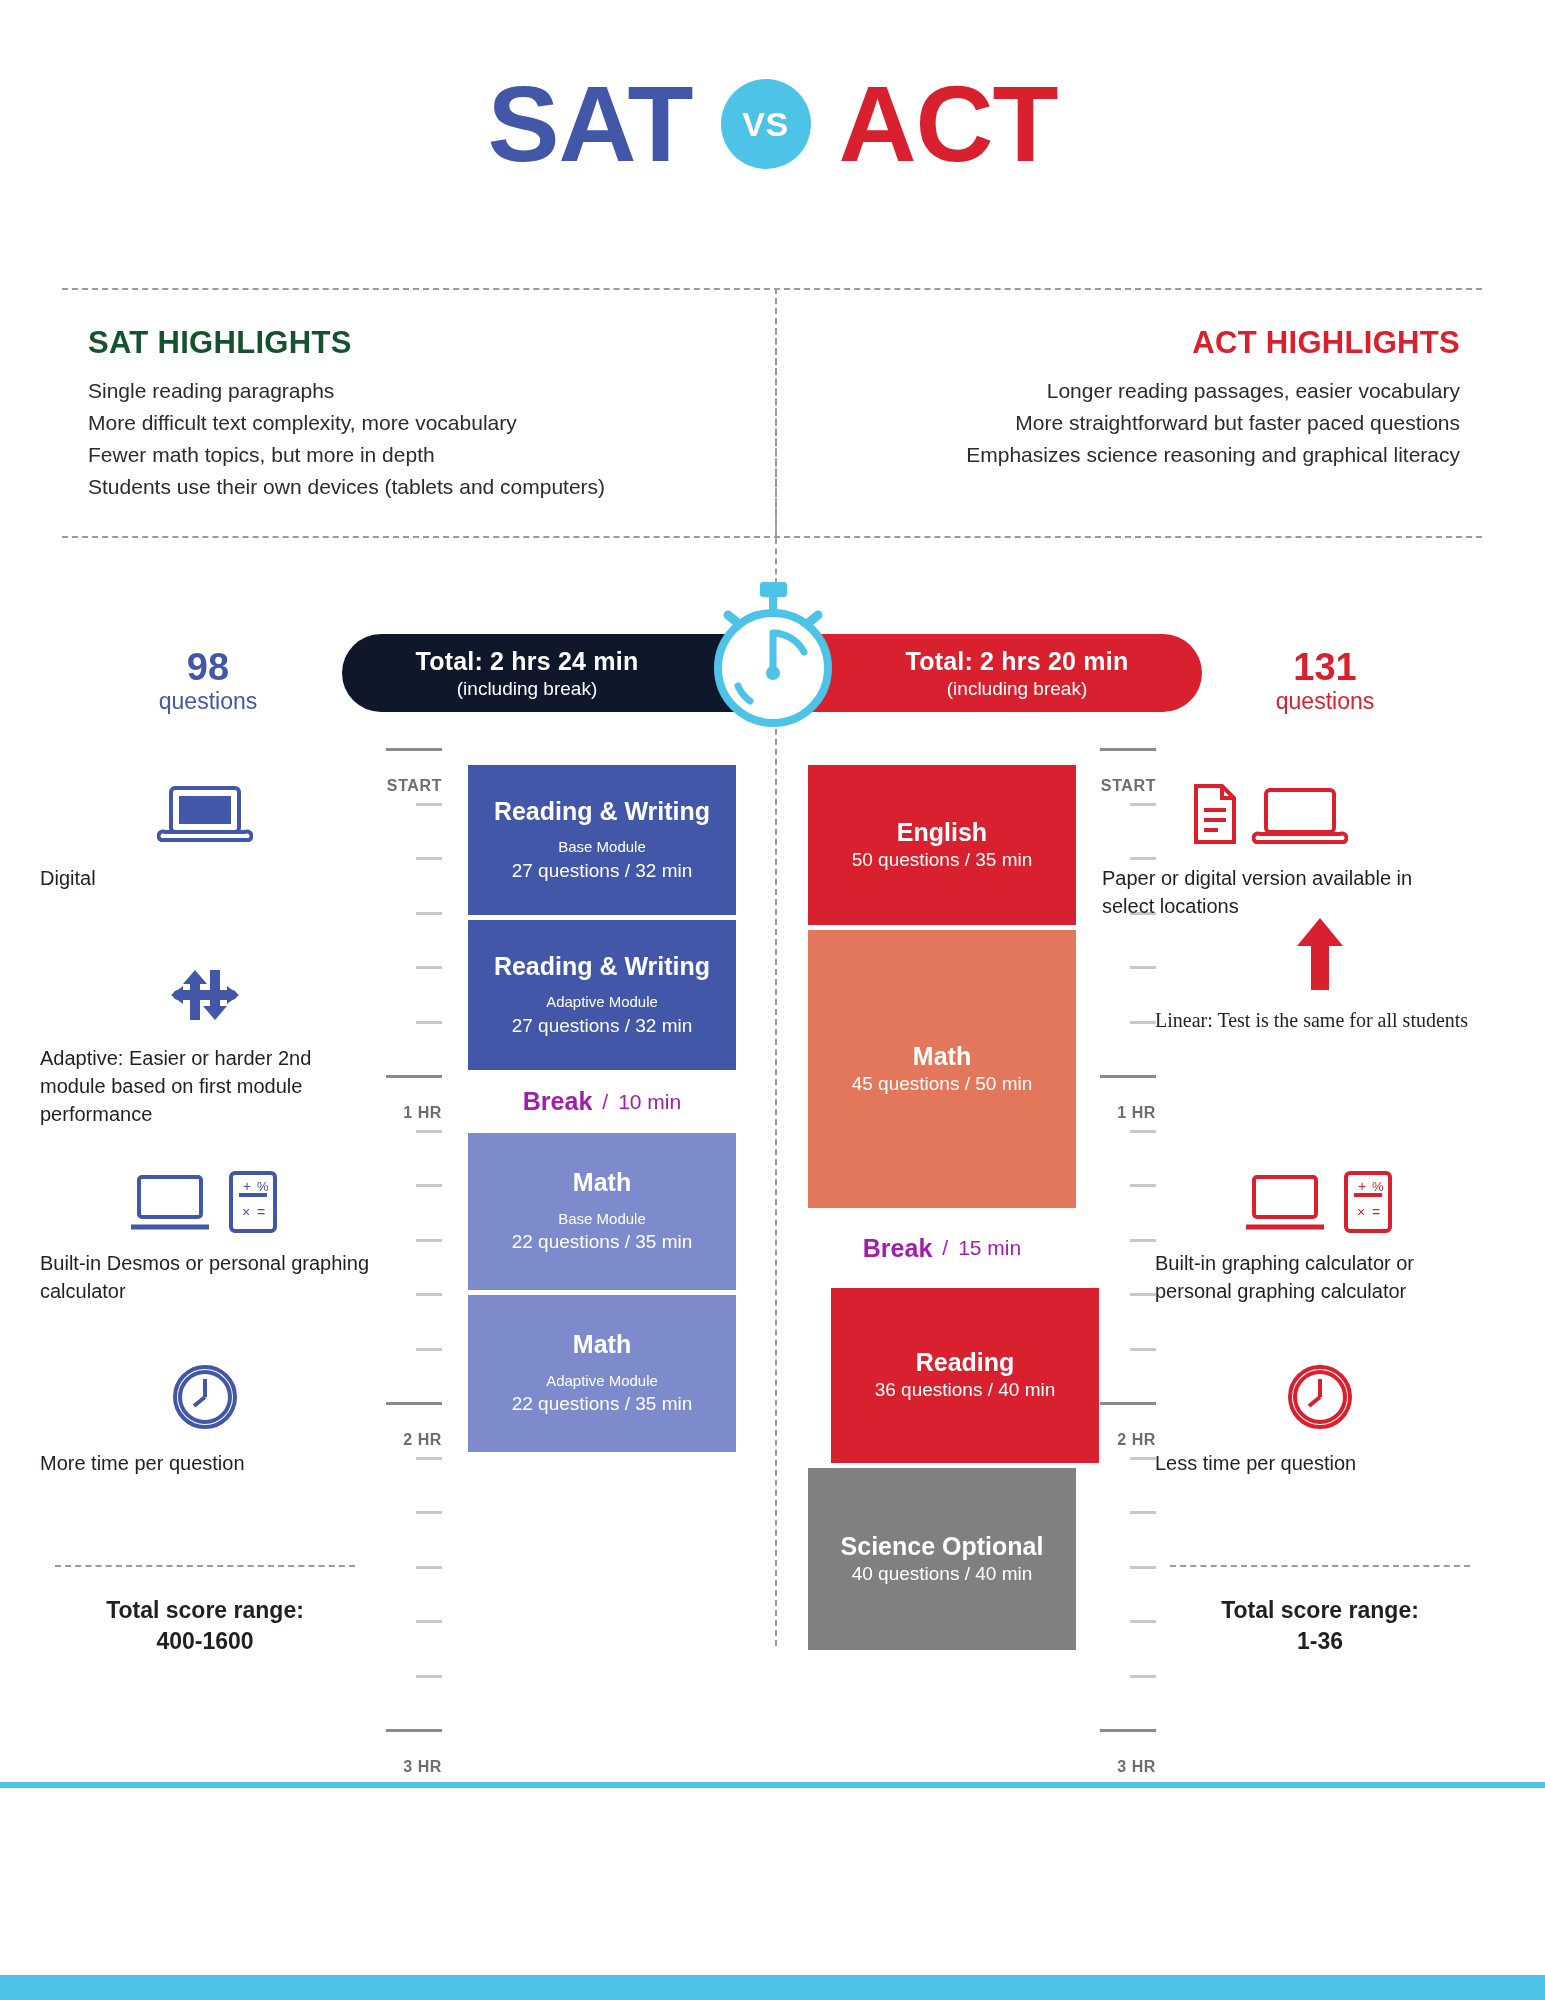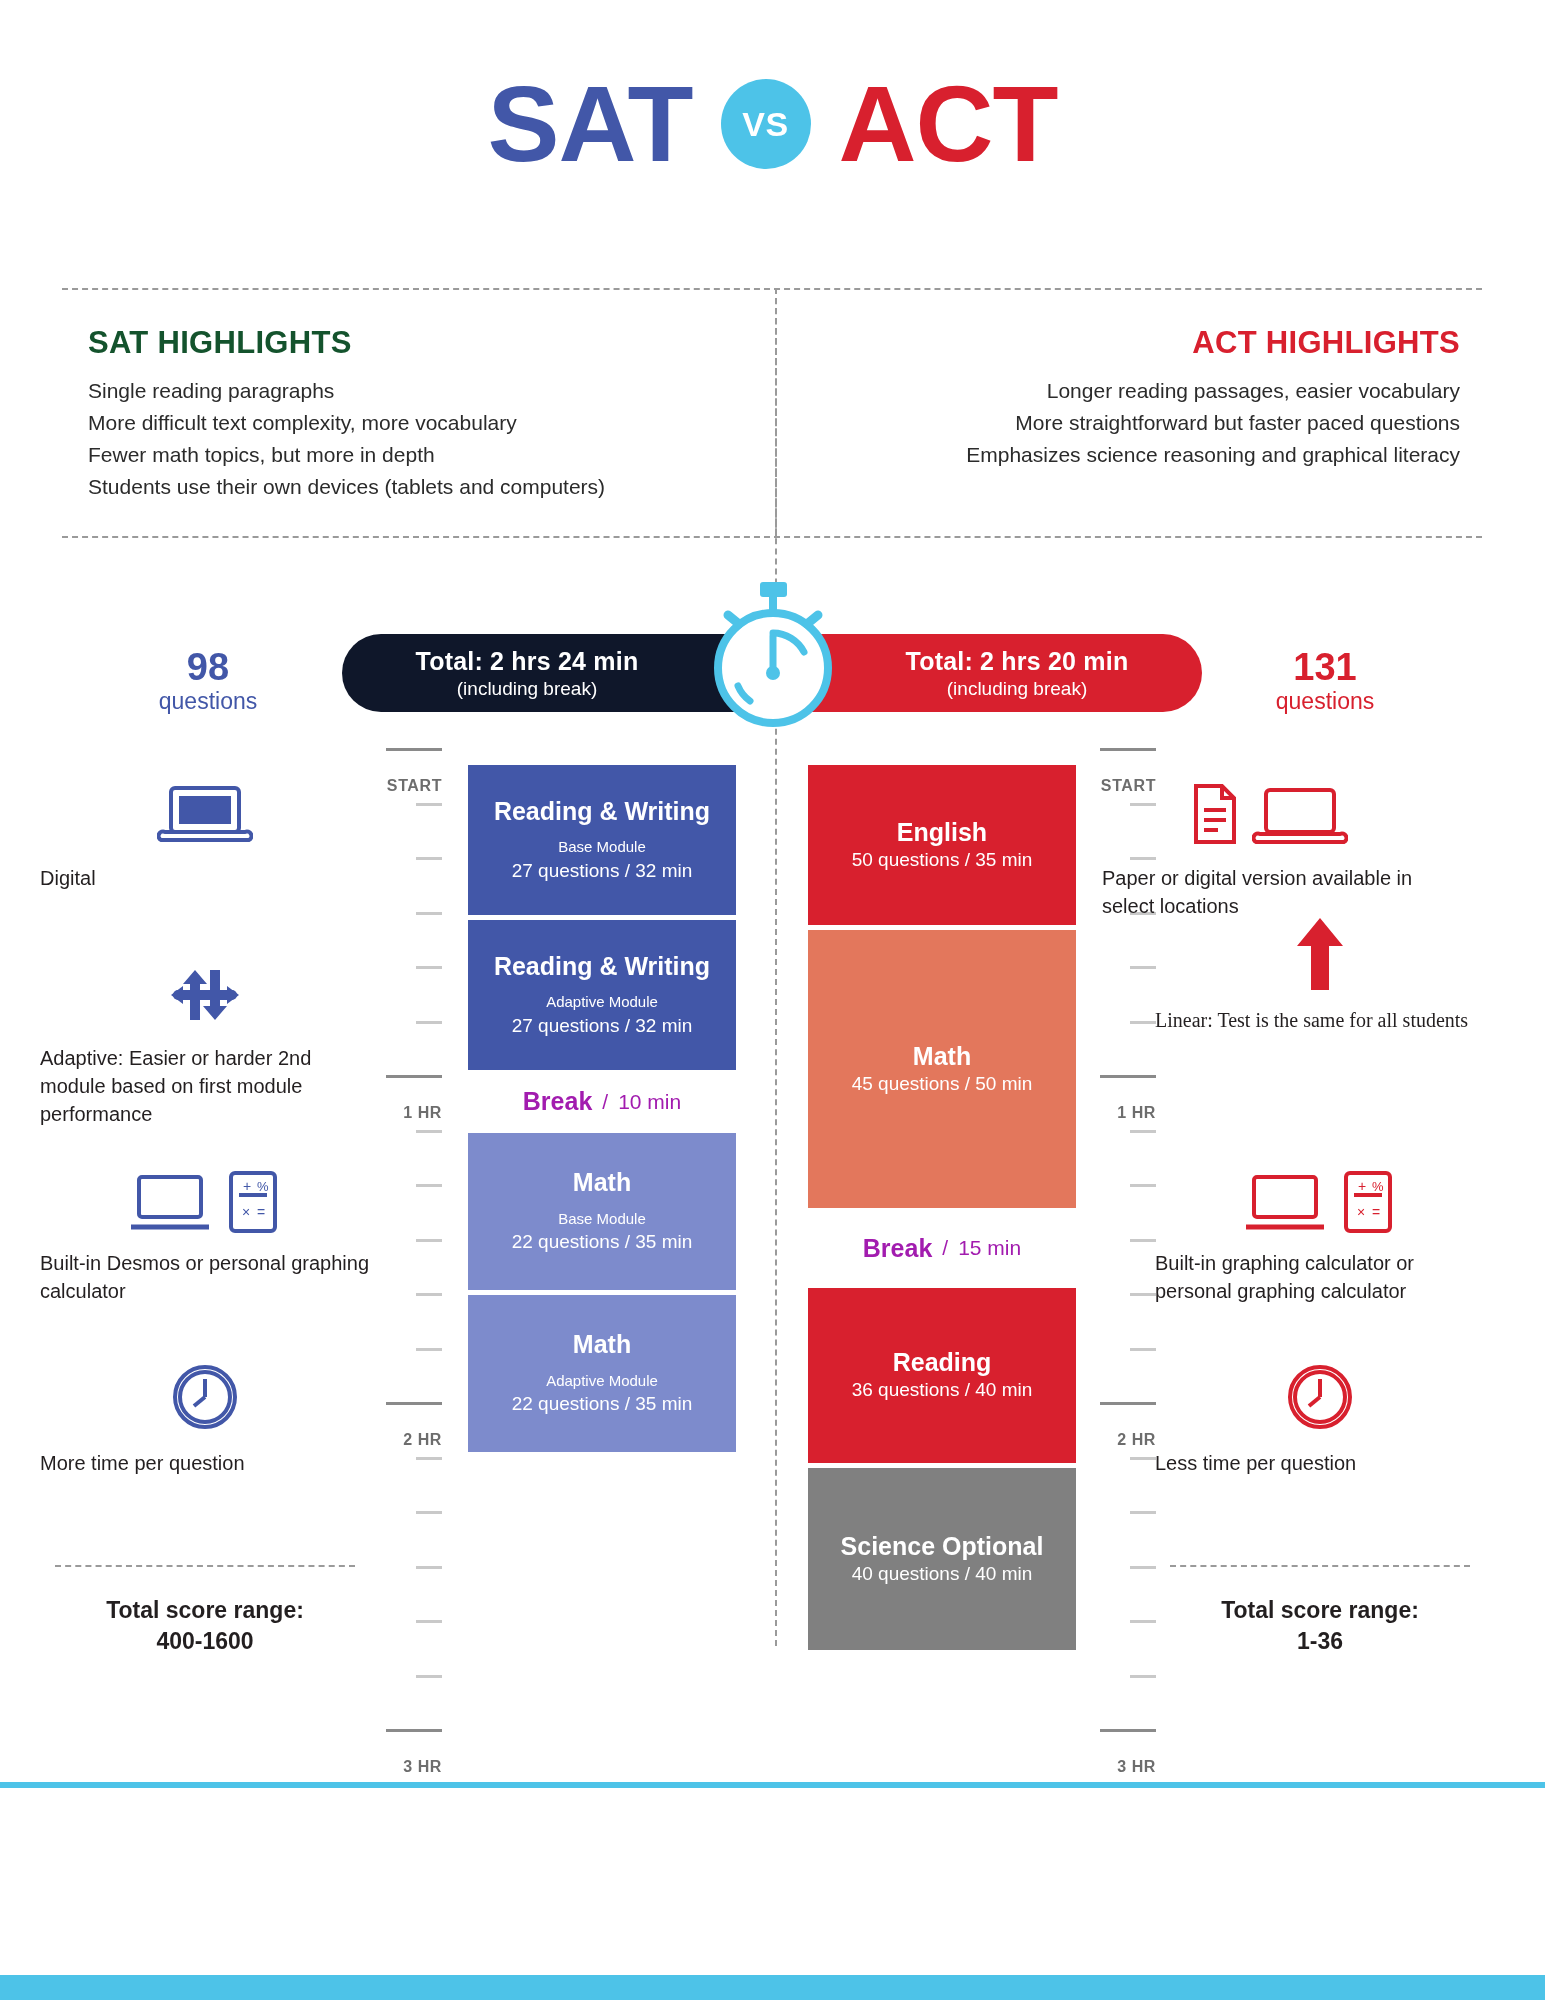--- a/index.html
+++ b/index.html
@@ -348,21 +348,21 @@
     </div>
     <div class="blk" style="height:278px;background:#e3775c;">
       <div class="blk-title">Math</div>
       <div class="blk-q">45 questions / 50 min</div>
     </div>
     <div class="blk break" style="height:70px;">
       <span class="brk-word">Break</span>
       <span class="brk-dur">/</span>
       <span class="brk-dur">15 min</span>
     </div>
-    <div class="blk" style="height:175px;background:#d8202e;">
+    <div class="blk" style="height:175px;background:#d8202e;margin-left:23px;">
       <div class="blk-title">Reading</div>
       <div class="blk-q">36 questions / 40 min</div>
     </div>
     <div class="blk" style="height:182px;background:#808080;">
       <div class="blk-title">Science Optional</div>
       <div class="blk-q">40 questions / 40 min</div>
     </div>
   </div>
 
   <div class="feat" style="top:770px;left:40px;">

